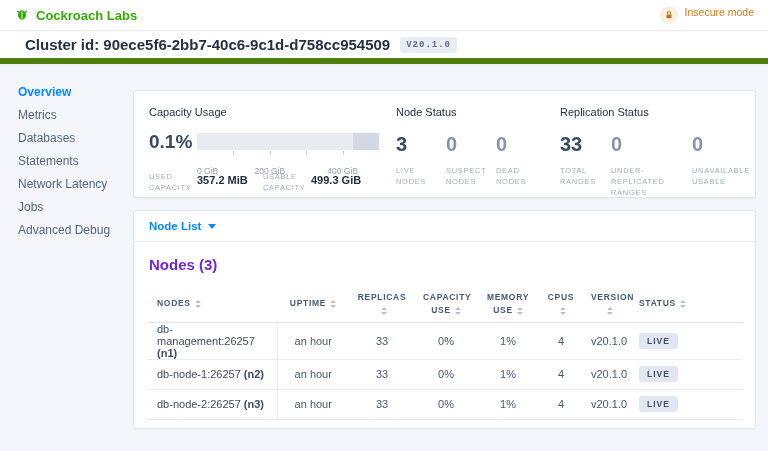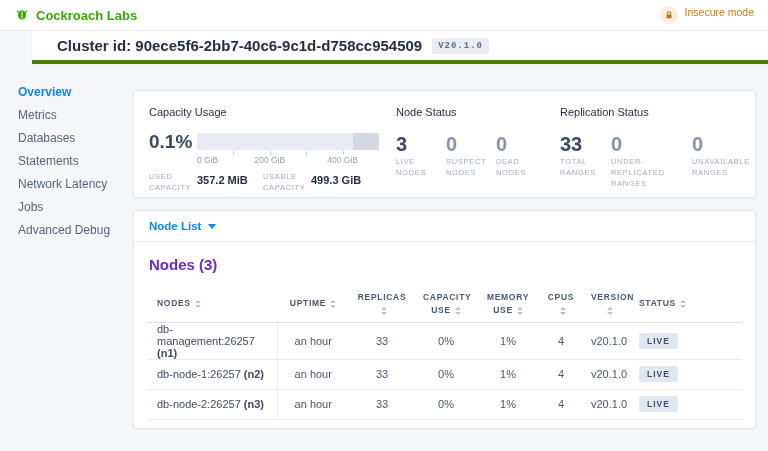--- a/index.html
+++ b/index.html
@@ -15,23 +15,23 @@
     height:31px; background:#fff; border-bottom:1px solid #e8eaee;
     display:flex; align-items:center; justify-content:space-between;
     padding:0 14px;
   }
   .brand { display:flex; align-items:center; gap:6px; color:#37a806; font-weight:bold; font-size:13px; cursor:pointer; }
   .brand svg { display:block; }
   .insecure { display:flex; align-items:flex-start; gap:7px; color:#ca7a17; font-size:10.5px; cursor:pointer; }
   .lock-circle { width:18px; height:18px; border-radius:50%; background:#faf0df; display:flex; align-items:center; justify-content:center; }
   
   .clusterbar {
-    height:33px; background:#fff; border-bottom:4px solid #4d7c0f;
+    height:33px; background:#fff; border-bottom:6px solid #4d7c0f;
     box-shadow:0 2px 3px rgba(40,50,70,0.04);
-    display:flex; align-items:center; gap:10px; padding:0 25px;margin-left:32px;
+    display:flex; align-items:center; gap:10px; padding:0 25px;
   }
   .cluster-title { font-size:15px; font-weight:bold; color:#242f42; }
   .version-badge {
     background:#e9edf2; color:#5f6c87; font-size:9px; font-weight:bold;
     letter-spacing:1px; padding:3px 6px; border-radius:3px;
     font-family:"Liberation Mono", monospace;
   }
   
   .layout { display:flex; }
   .sidebar { width:133px; padding-top:22px; flex:none; }
@@ -51,32 +51,32 @@
   .cap-row { display:flex; align-items:flex-start; }
   .cap-percent { font-size:19px; font-weight:bold; color:#394a63; width:48px; line-height:18px; }
   .cap-chart { width:182px; }
   .cap-bar { height:17px; background:#e8ebf1; position:relative; }
   .cap-bar-dark { position:absolute; right:0; top:0; width:26px; height:100%; background:#d3d8e2; }
   .cap-axis { position:relative; height:5px; }
   .cap-axis i { position:absolute; top:1px; width:1px; height:4px; background:#c9cfda; }
   .cap-axis i:nth-child(1){left:20%;} .cap-axis i:nth-child(2){left:40%;}
   .cap-axis i:nth-child(3){left:60%;} .cap-axis i:nth-child(4){left:80%;}
   .cap-axis-labels { position:relative; height:10px; font-size:8.5px; color:#97a0b0; }
-  .cap-axis-labels span { position:absolute; top:0; white-space:nowrap; }
+  .cap-axis-labels span { position:absolute; top:11px; white-space:nowrap; }
   .cap-axis-labels .t0 { left:0; }
   .cap-axis-labels .t200 { left:40%; transform:translateX(-50%); }
   .cap-axis-labels .t400 { left:80%; transform:translateX(-50%); }
   .cap-stats { display:flex; margin-top:6px; align-items:flex-start; }
   .cap-label { width:48px; flex:none; font-size:7.5px; letter-spacing:0.7px; color:#a3acbe; line-height:1.45; padding-top:1px; }
   .cap-value { width:66px; flex:none; font-size:11px; font-weight:bold; color:#242f42; padding-top:3px; }
   .stat-row { display:flex; align-items:flex-start; }
   .stat { flex:none; }
   .stat-num { font-size:20px; font-weight:bold; color:#8494af; line-height:22px; }
   .stat-num.em { color:#394a63; }
-  .stat-label { font-size:7.5px; letter-spacing:0.7px; color:#a3acbe; line-height:1.45; margin-top:2px; max-width:48px; }
+  .stat-label { font-size:7.5px; letter-spacing:0.7px; color:#a3acbe; line-height:1.45; margin-top:11px; max-width:48px; }
   .w50 { width:50px; } .w51 { width:51px; } .w81 { width:81px; }
   .w81 .stat-label { max-width:81px; }
   
   .nodelist-header { height:31px; border-bottom:1px solid #e8eaee; display:flex; align-items:center; padding:0 15px; }
   .dropdown { color:#0788ff; font-size:11.5px; font-weight:bold; display:flex; align-items:center; gap:7px; cursor:pointer; }
   .caret { width:0; height:0; border-left:4px solid transparent; border-right:4px solid transparent; border-top:5px solid #0788ff; }
   .nodelist-body { padding:8px 13px 8px; }
   .nodes-title { font-size:15px; font-weight:bold; color:#6d28d9; margin:6px 0 13px 2px; }
   table { width:100%; border-collapse:collapse; table-layout:fixed; }
   th {
@@ -203,21 +203,21 @@
           <div class="stat w51">
             <div class="stat-num em">33</div>
             <div class="stat-label">TOTAL RANGES</div>
           </div>
           <div class="stat w81">
             <div class="stat-num">0</div>
             <div class="stat-label">UNDER-REPLICATED RANGES</div>
           </div>
           <div class="stat">
             <div class="stat-num">0</div>
-            <div class="stat-label">UNAVAILABLE RANGES</div>
+            <div class="stat-label">UNAVAILABLE USABLE</div>
           </div>
         </div>
       </div>
     </div>
 
     <div class="card">
       <div class="nodelist-header">
         <div class="dropdown">
           <span>Node List</span>
           <span class="caret"></span>

